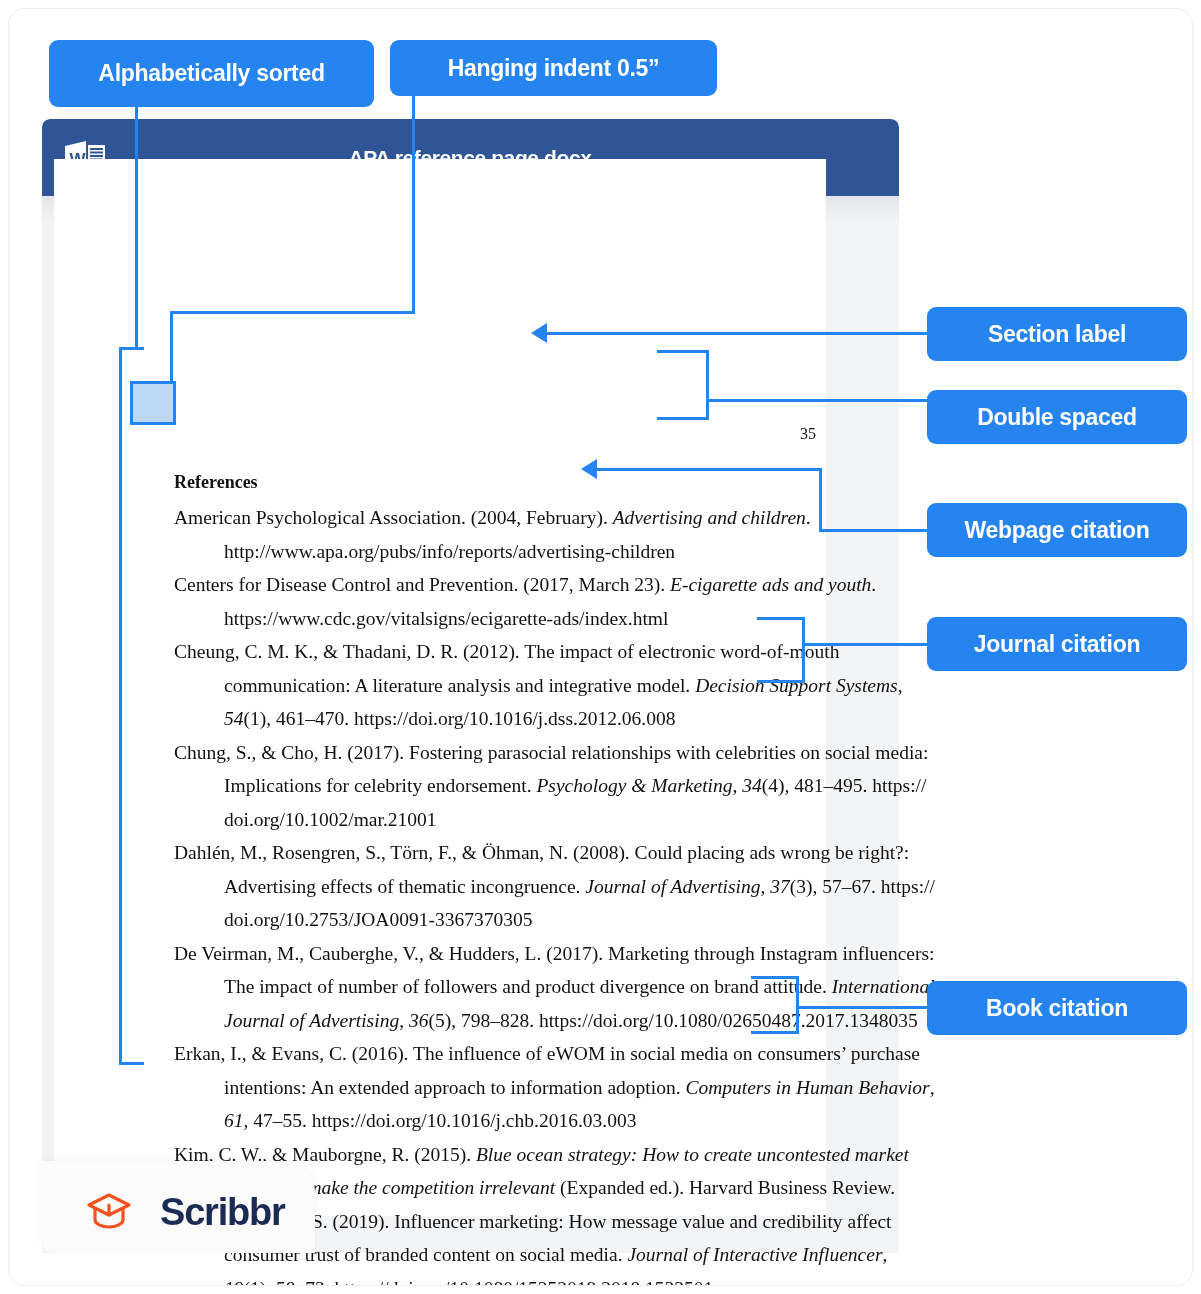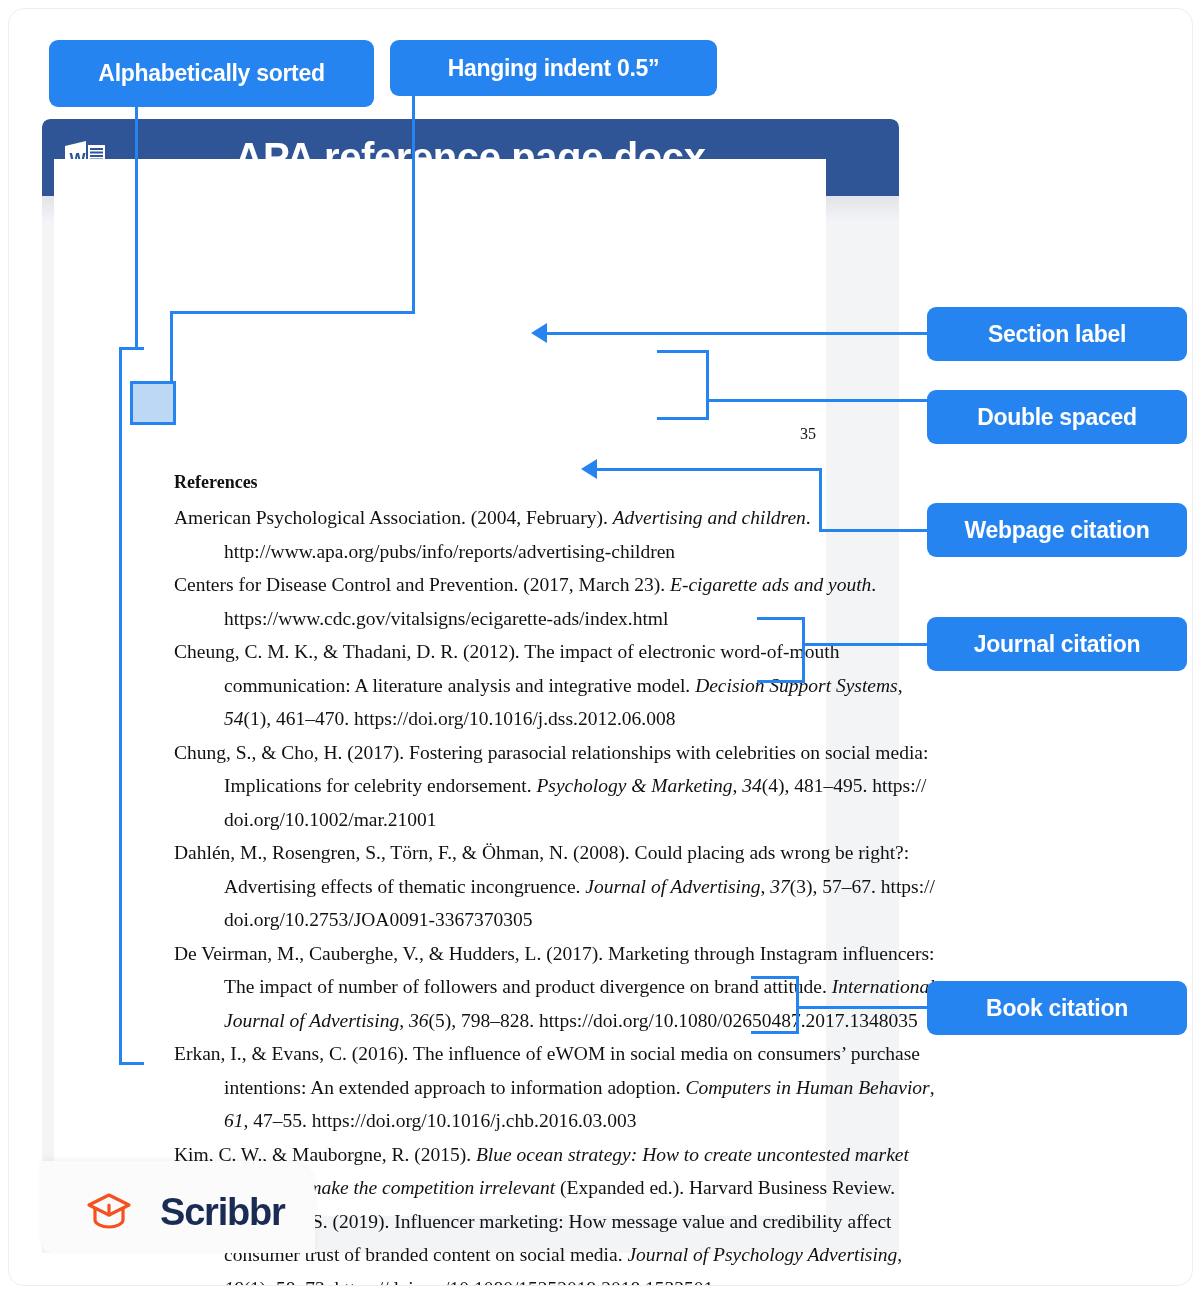--- a/index.html
+++ b/index.html
@@ -71,21 +71,21 @@
   }
   #word-icon {
     position: absolute;
     left: 22px; top: 21px;
     width: 42px; height: 38px;
   }
   #doc-title {
     width: 856px;
     text-align: center;
     color: #ffffff;
-    font-size: 40px;
+    font-size: 21px;
     font-weight: bold;
     letter-spacing: -0.4px;
   }
   #doc-body {
     position: absolute;
     left: 0; top: 77px;
     width: 857px; height: 1057px;
     background: #f3f4f6;
   }
   
@@ -295,21 +295,21 @@
           <div class="ref-line">Erkan, I., &amp; Evans, C. (2016). The influence of eWOM in social media on consumers’ purchase</div>
           <div class="ref-line ind">intentions: An extended approach to information adoption. <i>Computers in Human Behavior</i>,</div>
           <div class="ref-line ind"><i>61</i>, 47–55. https://doi.org/10.1016/j.chb.2016.03.003</div>
         </div>
         <div class="ref">
           <div class="ref-line">Kim, C. W., &amp; Mauborgne, R. (2015). <i>Blue ocean strategy: How to create uncontested market</i></div>
           <div class="ref-line ind"><i>space and make the competition irrelevant</i> (Expanded ed.). Harvard Business Review.</div>
         </div>
         <div class="ref">
           <div class="ref-line">Lou, C., &amp; Yuan, S. (2019). Influencer marketing: How message value and credibility affect</div>
-          <div class="ref-line ind">consumer trust of branded content on social media. <i>Journal of Psychology Advertising</i>,</div>
+          <div class="ref-line ind">consumer trust of branded content on social media. <i>Journal of Interactive Influencer</i>,</div>
           <div class="ref-line ind"><i>19</i>(1), 58–73. https://doi.org/10.1080/15252019.2018.1533501</div>
         </div>
       </div>
   </div>
 
   <div class="ln lnv" style="left:126px; top:87px; height:253px;"></div>
 
   <div class="ln lnv" style="left:110px; top:338px; height:718px;"></div>
   <div class="ln lnh" style="left:110px; top:338px; width:25px;"></div>
   <div class="ln lnh" style="left:110px; top:1053px; width:25px;"></div>

